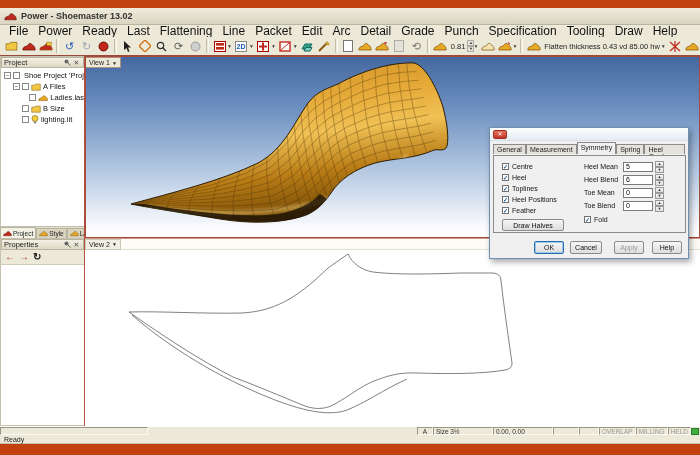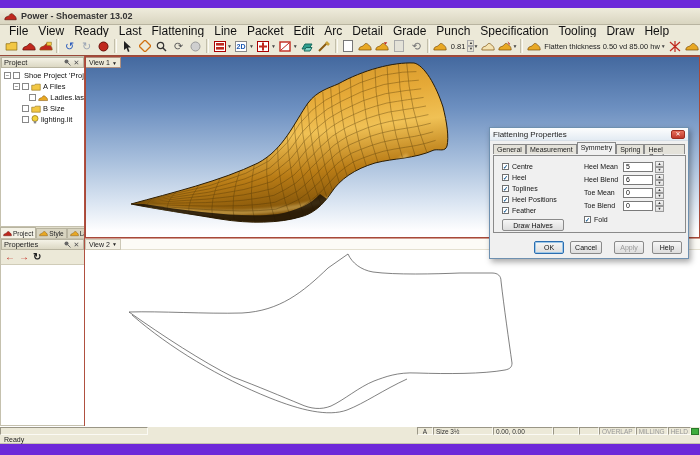--- a/index.html
+++ b/index.html
@@ -1,17 +1,17 @@
 <!DOCTYPE html>
 <html><head>
 <meta charset="utf-8">
 <style>
   * { margin:0; padding:0; box-sizing:border-box; }
   html,body { width:700px; height:455px; background:#fff; font-family:"Liberation Sans", sans-serif; overflow:hidden; }
-  .stage { position:relative; width:700px; height:455px; background:#6d28d9; }
+  .stage { position:relative; width:700px; height:455px; background:#c2410c; }
   .abs { position:absolute; }
 
   
   .titlebar { left:0; top:8px; width:700px; height:17px;
     background:linear-gradient(#efecdc,#d9d5c0); border-bottom:1px solid #b8b4a0;
     display:flex; align-items:center; gap:4px; padding:0 4px; }
   .titlebar .t { font-size:9px; font-weight:bold; color:#333; }
   .menubar { left:0; top:25px; width:700px; height:12px; background:#ece9d8;
     display:flex; align-items:center; padding-left:4px; }
   .menubar span { font-size:12px; color:#111; padding:0 5px; cursor:default; }
@@ -114,21 +114,21 @@
 
   <div class="abs titlebar">
     <svg width="13" height="11" viewBox="0 0 16 12">
       <use href="#shoe" fill="#c0281e" stroke="#5a0f08" stroke-width="0.8"></use>
     </svg>
     <span class="t">Power - Shoemaster 13.02</span>
   </div>
 
   <div class="abs menubar">
     <span>File</span>
-    <span>View</span>
+    <span>Power</span>
     <span>Ready</span>
     <span>Last</span>
     <span>Flattening</span>
     <span>Line</span>
     <span>Packet</span>
     <span>Edit</span>
     <span>Arc</span>
     <span>Detail</span>
     <span>Grade</span>
     <span>Punch</span>
@@ -282,21 +282,21 @@
           <path d="M11,0 L14,3 L12.5,4 Z" fill="#c0281e"></path>
         </svg>
     </div>
     <span class="dd">▼</span>
     <div class="sep"></div>
     <div class="tb">
       <svg width="14" height="11" viewBox="0 0 16 12">
           <use href="#shoe" fill="#e8a824" stroke="#7a4e08" stroke-width="0.8"></use>
         </svg>
     </div>
-    <span class="tbtxt">Flatten thickness  0.50 vd  85.00 hw</span>
+    <span class="tbtxt">Flatten thickness  0.43 vd  85.00 hw</span>
     <span class="dd">▼</span>
     <div class="tb">
       <svg width="12" height="11">
           <path d="M1,1 L11,10 M11,1 L1,10 M6,0 L6,11" stroke="#c0281e" stroke-width="1.2" fill="none"></path>
         </svg>
     </div>
     <div class="tb">
       <svg width="14" height="11" viewBox="0 0 16 12">
           <use href="#shoe" fill="#e8a824" stroke="#7a4e08" stroke-width="0.8"></use>
         </svg>
@@ -473,21 +473,20 @@
     <svg width="613" height="176">
       <g fill="none" stroke="#4a4a4a" stroke-width="0.7">
         <path d="M44,62 C75,61 120,64 157,63 C195,61 218,42 243,18 L263,4 C267,13 276,20 288,22 C310,25 350,24 375,23 L407,23 C413,23 416,26 416,31 C419,57 424,92 427,113 C427,117 425,119 420,120 C398,124 362,124 332,123 C312,122 300,127 289,131 C274,137 259,150 246,156 C236,160 226,159 215,154 C198,147 172,136 148,127 C118,112 78,86 44,62 Z"></path>
         <path d="M47,65 C85,98 135,128 185,148 C215,160 243,167 262,160 C280,153 298,140 322,129"></path>
       </g>
     </svg>
   </div>
 
   <div class="abs dialog">
     <div class="dlg-title">
-      <span class="t">Flattening Properties</span>
       <span class="dlg-x">✕</span>
     </div>
     <div class="dtabs">
       <span class="dtab">General</span>
       <span class="dtab">Measurement</span>
       <span class="dtab active">Symmetry</span>
       <span class="dtab">Spring</span>
       <span class="dtab">Heel Grade</span>
     </div>
     <div class="dbox">

